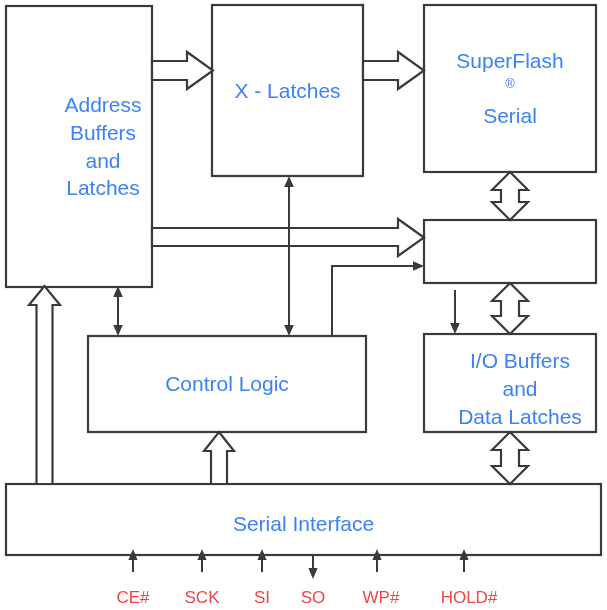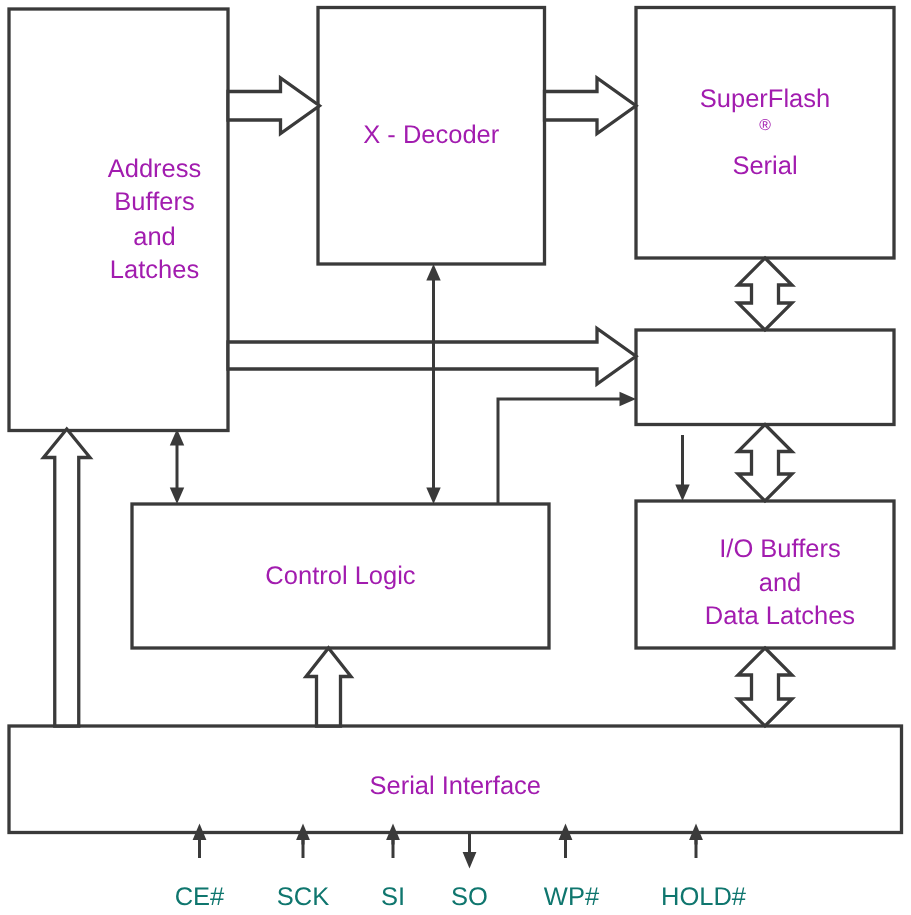--- a/index.html
+++ b/index.html
@@ -23,29 +23,29 @@
     left: 0;
     top: 0;
   }
   .blk-label {
     position: absolute;
     display: flex;
     flex-direction: column;
     align-items: center;
     justify-content: center;
     text-align: center;
-    color: #a21caf;
-    font-size: 17px;
+    color: #3b82f6;
+    font-size: 21px;
     line-height: 1.32;
     pointer-events: none;
     white-space: nowrap;
   }
   .sig-label {
     position: absolute;
-    color: #0f766e;
+    color: #ef4444;
     font-size: 17px;
     white-space: nowrap;
     transform: translateX(-50%);
   }
   .blk-label span { display: block; }
   sup.reg {
     font-size: 0.62em;
     vertical-align: super;
     line-height: 0;
   }
@@ -142,21 +142,21 @@
   </svg>
 
   <div class="blk-label" style="left:6px; top:6px; width:146px; height:281px;padding-left:24px;">
     <span>Address</span>
     <span>Buffers</span>
     <span>and</span>
     <span>Latches</span>
   </div>
 
   <div class="blk-label" style="left:212px; top:5px; width:151px; height:171px;">
-    <span>X - Decoder</span>
+    <span>X - Latches</span>
   </div>
 
   <div class="blk-label" style="left:424px; top:5px; width:172px; height:167px;">
     <span><span>SuperFlash</span><sup class="reg">®</sup></span>
     <span>Serial</span>
   </div>
 
 
   <div class="blk-label" style="left:88px; top:336px; width:278px; height:96px;">
     <span>Control Logic</span>

